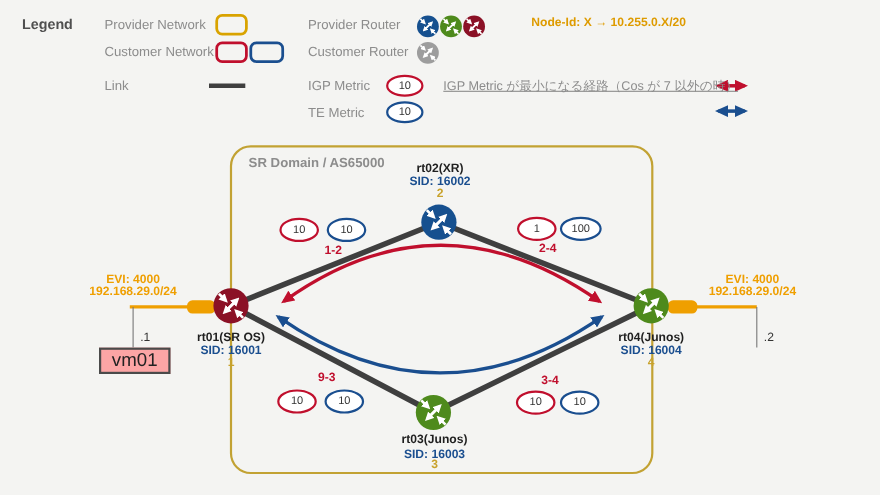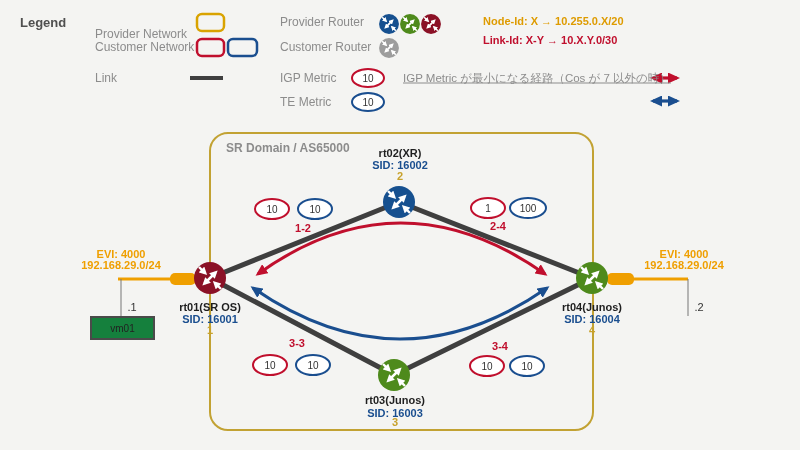--- a/index.html
+++ b/index.html
@@ -12,22 +12,22 @@
   .gray{color:#8c8c8c;font-size:12px;}
   .grayjp{color:#8c8c8c;font-size:11.5px;}
   .bold{font-weight:bold;}
   .metric{font-size:10px;color:#333;}
   .rname{font-size:11px;font-weight:bold;color:#1f1f1f;}
   .rsid{font-size:11px;font-weight:bold;color:#1a4e8f;}
   .rnode{font-size:11px;font-weight:bold;color:#c8a22c;}
   .linklabel{font-size:11px;font-weight:bold;color:#c00f2d;}
   .evitxt{font-size:11px;font-weight:bold;color:#ef9f00;}
   .iptxt{font-size:11px;color:#333;}
-  .vmbox{position:absolute;width:65px;height:24px;background:#15803d;border:2px solid #4a4a4a;
-         display:flex;align-items:center;justify-content:center;font-size:10px;color:#222;box-sizing:border-box;}
+  .vmbox{position:absolute;width:65px;height:24px;background:#fca5a5;border:2px solid #4a4a4a;
+         display:flex;align-items:center;justify-content:center;font-size:17px;color:#222;box-sizing:border-box;}
   .notegold{color:#de9b00;font-size:11px;font-weight:bold;}
   .notered{color:#c00f2d;font-size:11px;font-weight:bold;}
 </style>
 </head>
 <body>
 
 <div id="canvas">
 
   <svg id="diagram-svg" width="800" height="450" viewBox="0 0 800 450">
     <defs>
@@ -108,32 +108,31 @@
       </g>
     <g transform="translate(394,375)" color="#4e8a1c">
         <use href="#rtr-shape"></use>
       </g>
     <g transform="translate(592,278)" color="#4e8a1c">
         <use href="#rtr-shape"></use>
       </g>
   </svg>
 
   <div class="txt lbl bold" style="left:20px;top:22px;font-size:13px;color:#4f4f4f;">Legend</div>
-  <div class="txt lbl gray" style="left:95px;top:34px;">Provider Network</div>
+  <div class="txt lbl gray" style="left:95px;top:22px;">Provider Network</div>
   <div class="txt lbl gray" style="left:95px;top:47px;">Customer Network</div>
   <div class="txt lbl gray" style="left:95px;top:78px;">Link</div>
   <div class="txt lbl gray" style="left:280px;top:22px;">Provider Router</div>
   <div class="txt lbl gray" style="left:280px;top:47px;">Customer Router</div>
   <div class="txt lbl gray" style="left:280px;top:78px;">IGP Metric</div>
   <div class="txt lbl gray" style="left:280px;top:102px;">TE Metric</div>
   <div class="txt ctr metric" style="left:368px;top:78px;">10</div>
   <div class="txt ctr metric" style="left:368px;top:102px;">10</div>
 
   <div class="txt lbl notegold" style="left:483px;top:21px;">Node-Id: X → 10.255.0.X/20</div>
-  <div class="txt lbl notered" style="left:483px;top:40px;">Link-Id: X-Y → 10.X.Y.0/30</div>
   <div class="txt lbl grayjp" style="left:403px;top:78px;text-decoration:underline;">IGP Metric が最小になる経路（Cos が 7 以外の時）</div>
 
   <div class="txt lbl bold" style="left:226px;top:148px;font-size:12px;color:#8c8c8c;">SR Domain / AS65000</div>
 
   <div class="txt ctr rname" style="left:210px;top:307px;">rt01(SR OS)</div>
   <div class="txt ctr rsid" style="left:210px;top:319px;">SID: 16001</div>
   <div class="txt ctr rnode" style="left:210px;top:330px;">1</div>
 
   <div class="txt ctr rname" style="left:400px;top:153px;">rt02(XR)</div>
   <div class="txt ctr rsid" style="left:400px;top:165px;">SID: 16002</div>
@@ -142,21 +141,21 @@
   <div class="txt ctr rname" style="left:395px;top:400px;">rt03(Junos)</div>
   <div class="txt ctr rsid" style="left:395px;top:413px;">SID: 16003</div>
   <div class="txt ctr rnode" style="left:395px;top:422px;">3</div>
 
   <div class="txt ctr rname" style="left:592px;top:307px;">rt04(Junos)</div>
   <div class="txt ctr rsid" style="left:592px;top:319px;">SID: 16004</div>
   <div class="txt ctr rnode" style="left:592px;top:330px;">4</div>
 
   <div class="txt ctr linklabel" style="left:303px;top:228px;">1-2</div>
   <div class="txt ctr linklabel" style="left:498px;top:226px;">2-4</div>
-  <div class="txt ctr linklabel" style="left:297px;top:343px;">3-3</div>
+  <div class="txt ctr linklabel" style="left:297px;top:343px;">9-3</div>
   <div class="txt ctr linklabel" style="left:500px;top:346px;">3-4</div>
 
   <div class="txt ctr metric" style="left:272px;top:209px;">10</div>
   <div class="txt ctr metric" style="left:315px;top:209px;">10</div>
   <div class="txt ctr metric" style="left:488px;top:208px;">1</div>
   <div class="txt ctr metric" style="left:528px;top:208px;">100</div>
   <div class="txt ctr metric" style="left:270px;top:365px;">10</div>
   <div class="txt ctr metric" style="left:313px;top:365px;">10</div>
   <div class="txt ctr metric" style="left:487px;top:366px;">10</div>
   <div class="txt ctr metric" style="left:527px;top:366px;">10</div>

